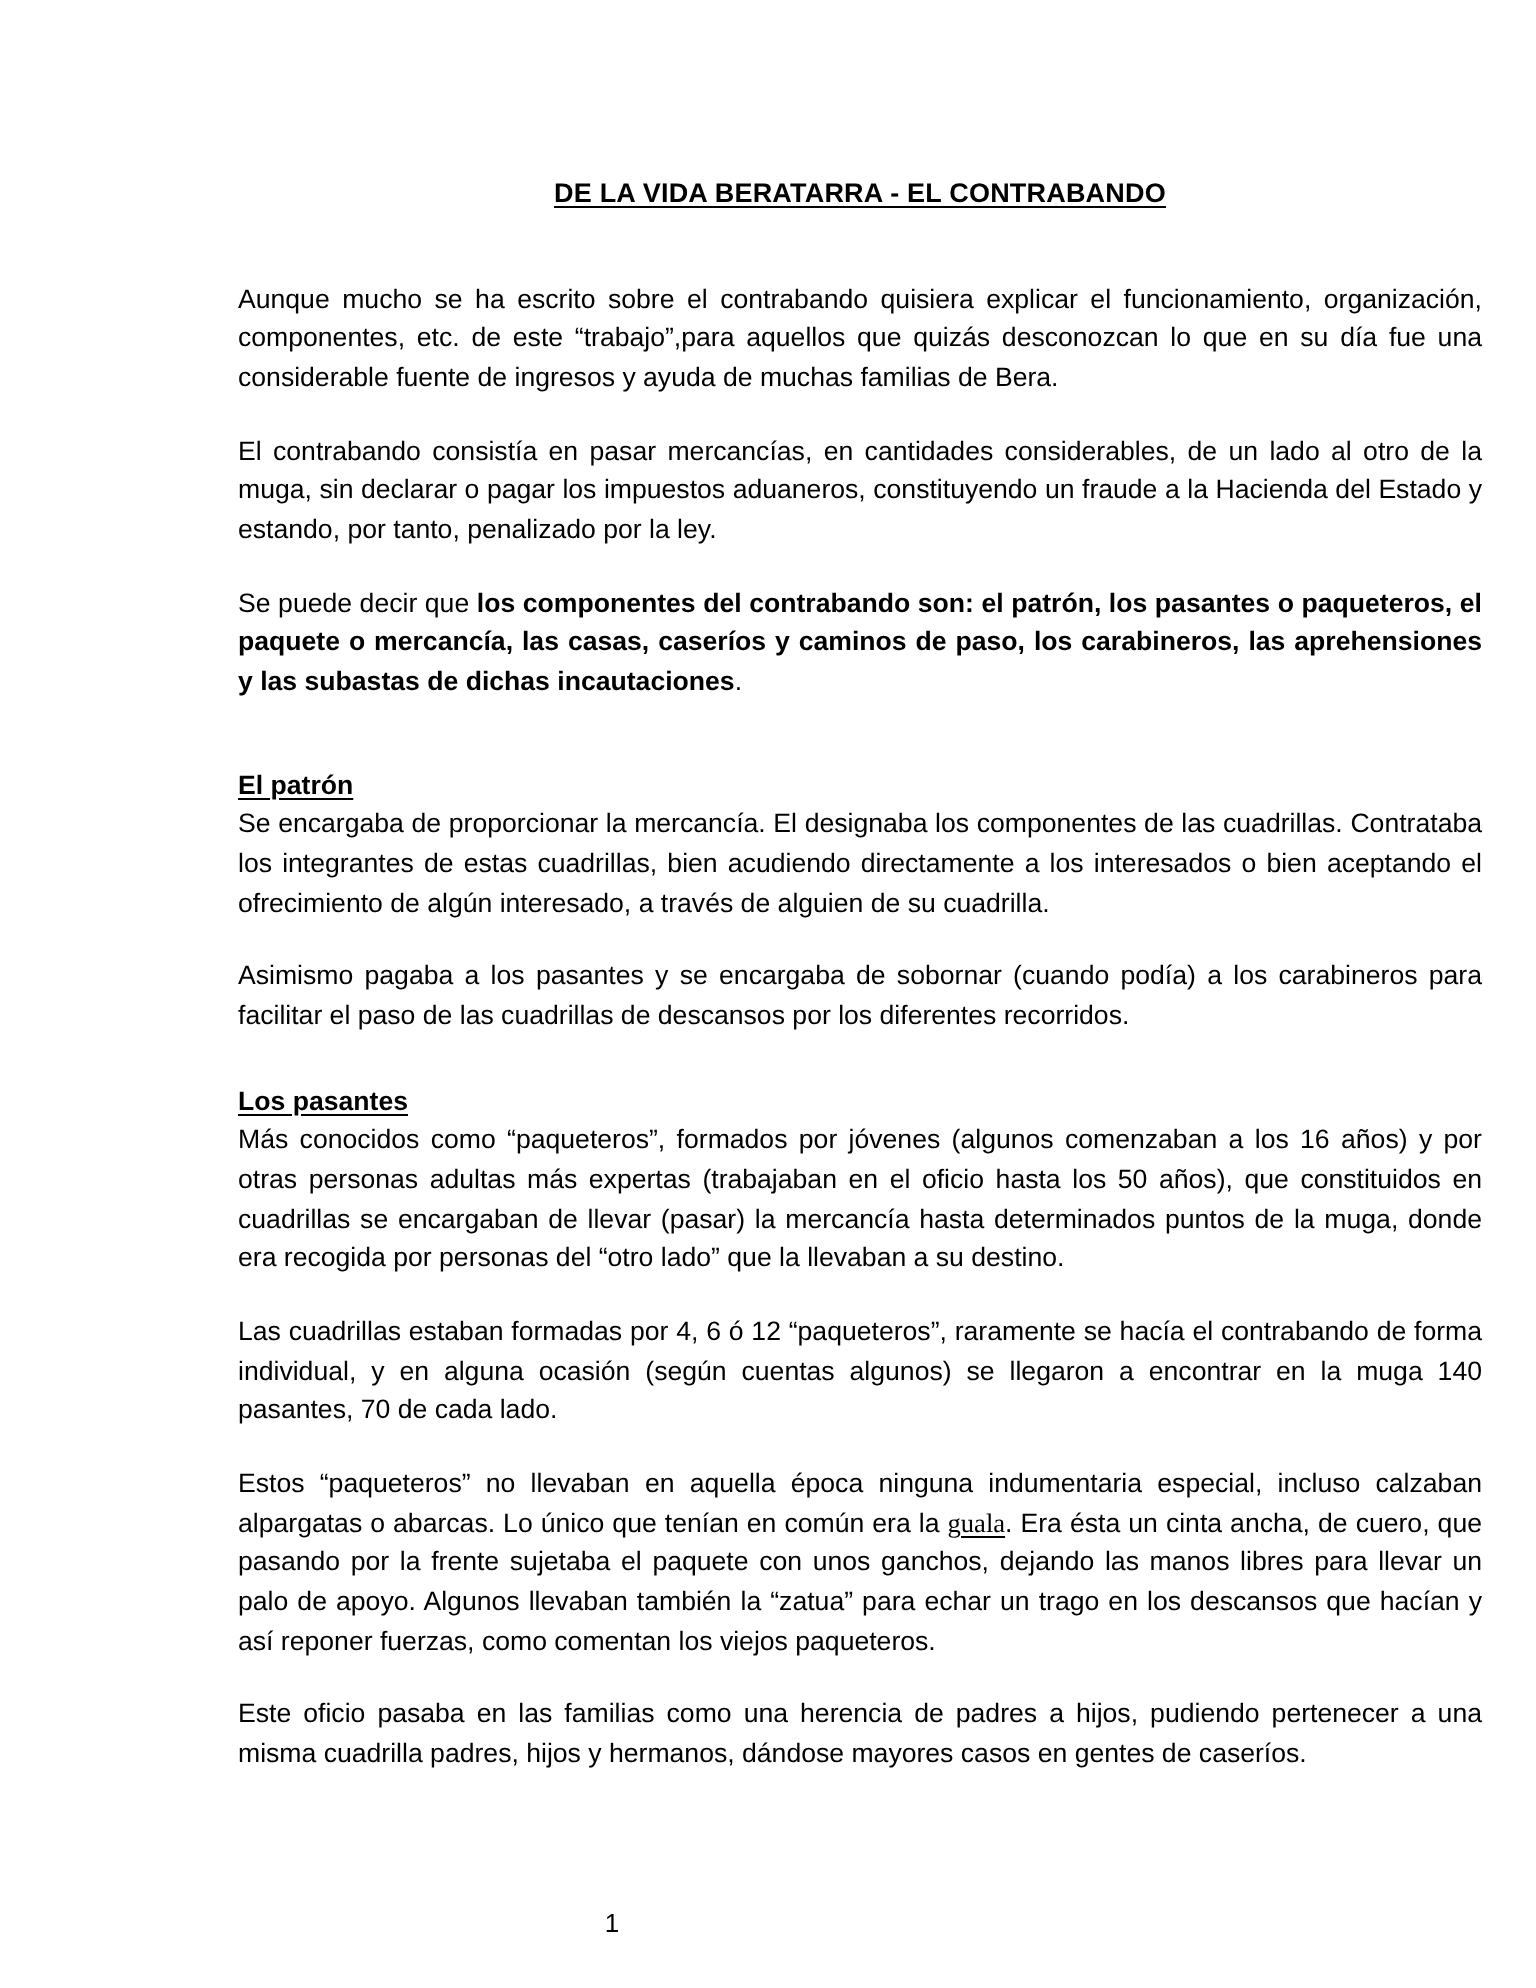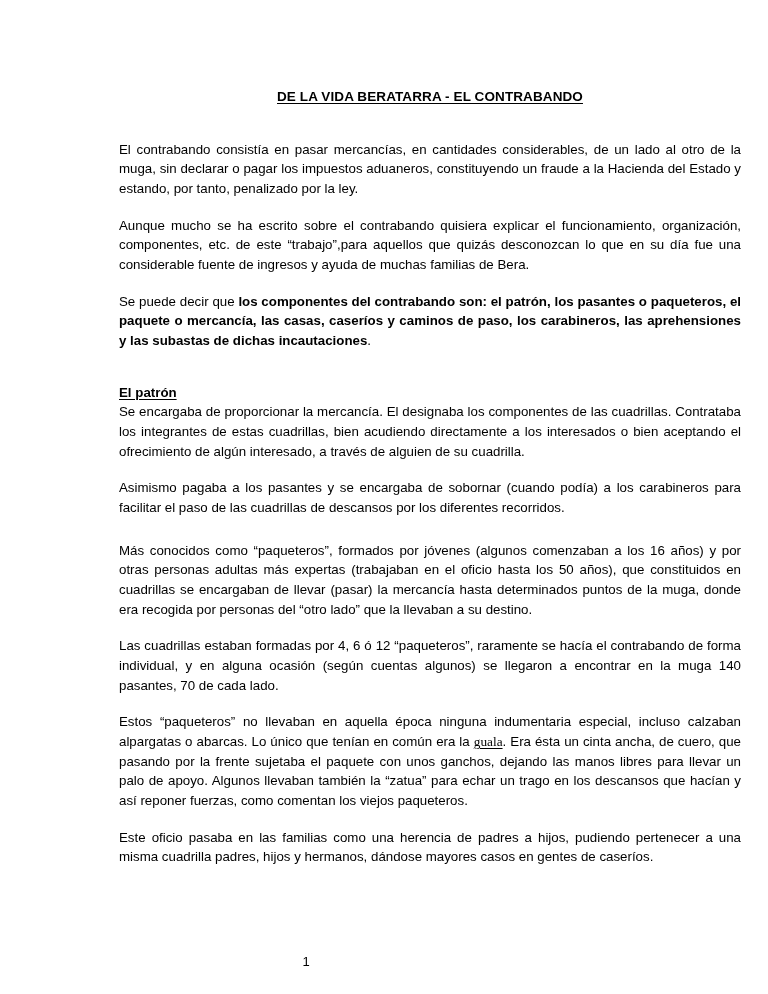--- a/index.html
+++ b/index.html
@@ -87,33 +87,34 @@
 </style>
 </head>
 <body>
 
 <div class="page">
 
   <div class="content">
 
     <h1 class="doc-title"><span>DE LA VIDA BERATARRA - EL CONTRABANDO</span></h1>
 
+    <p class="para">Aunque mucho se ha escrito sobre el contrabando quisiera explicar el funcionamiento, organización, componentes, etc. de este “trabajo”,para aquellos que quizás desconozcan lo que en su día fue una considerable fuente de ingresos y ayuda de muchas familias de Bera.</p>
+
     <p class="para">El contrabando consistía en pasar mercancías, en cantidades considerables, de un lado al otro de la muga, sin declarar o pagar los impuestos aduaneros, constituyendo un fraude a la Hacienda del Estado y estando, por tanto, penalizado por la ley.</p>
-
-    <p class="para">Aunque mucho se ha escrito sobre el contrabando quisiera explicar el funcionamiento, organización, componentes, etc. de este “trabajo”,para aquellos que quizás desconozcan lo que en su día fue una considerable fuente de ingresos y ayuda de muchas familias de Bera.</p>
 
     <p class="para"><span>Se puede decir que </span><b class="strong">los componentes del contrabando son: el patrón, los pasantes o paqueteros, el paquete o mercancía, las casas, caseríos y caminos de paso, los carabineros, las aprehensiones y las subastas de dichas incautaciones</b><span>.</span></p>
 
     <div class="section first">
       <p class="section-heading"><span>El patrón</span></p>
       <p class="para">Se encargaba de proporcionar la mercancía.  El designaba los componentes de las cuadrillas.  Contrataba los integrantes de estas cuadrillas, bien acudiendo directamente a los interesados o bien aceptando el ofrecimiento de algún interesado, a través de alguien de su cuadrilla.</p>
       <p class="para">Asimismo pagaba a los pasantes y se encargaba de sobornar (cuando podía) a los carabineros para facilitar el paso de las cuadrillas de descansos por los diferentes recorridos.</p>
     </div>
 
     <div class="section">
+      <p class="section-heading"><span>Los pasantes</span></p>
       <p class="para">Más conocidos como “paqueteros”, formados por jóvenes (algunos comenzaban a los 16 años) y por otras personas adultas más expertas (trabajaban en el oficio hasta los 50 años), que constituidos en cuadrillas se encargaban de llevar (pasar) la mercancía hasta determinados puntos de la muga, donde era recogida por personas del “otro lado” que la llevaban a su destino.</p>
       <p class="para">Las cuadrillas estaban formadas por 4, 6 ó 12 “paqueteros”, raramente se hacía el contrabando de forma individual, y en alguna ocasión (según cuentas algunos) se llegaron a encontrar en la muga 140 pasantes, 70 de cada lado.</p>
       <p class="para"><span>Estos “paqueteros” no llevaban en aquella época ninguna indumentaria especial, incluso calzaban alpargatas o abarcas.  Lo único que tenían en común era la </span><u class="inline-u">guala</u><span>.  Era ésta un cinta ancha, de cuero, que pasando por la frente sujetaba el paquete con unos ganchos, dejando las manos libres para llevar un palo de apoyo.  Algunos llevaban también la “zatua” para echar un trago en los descansos que hacían y así reponer fuerzas, como comentan los viejos paqueteros.</span></p>
       <p class="para tight">Este oficio pasaba en las familias como una herencia de padres a hijos, pudiendo pertenecer a una misma cuadrilla padres, hijos y hermanos, dándose mayores casos en gentes de caseríos.</p>
     </div>
 
   </div>
 
   <div class="page-number">1</div>
 

